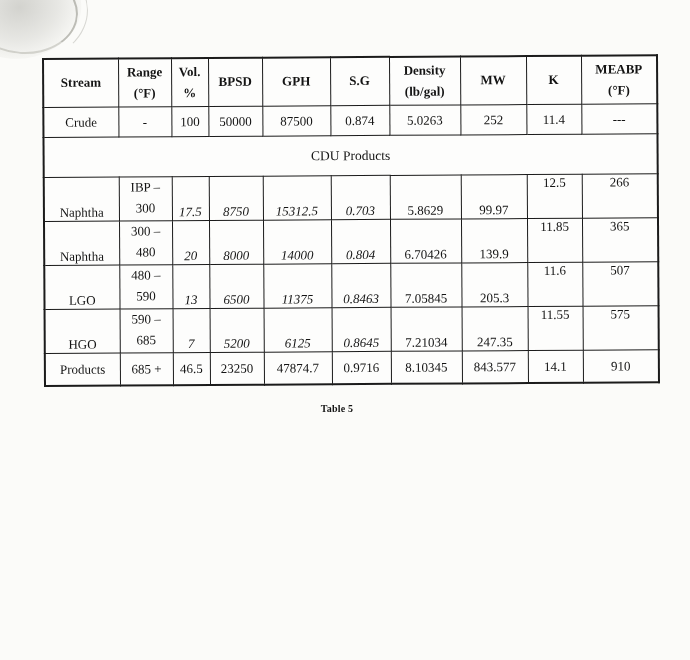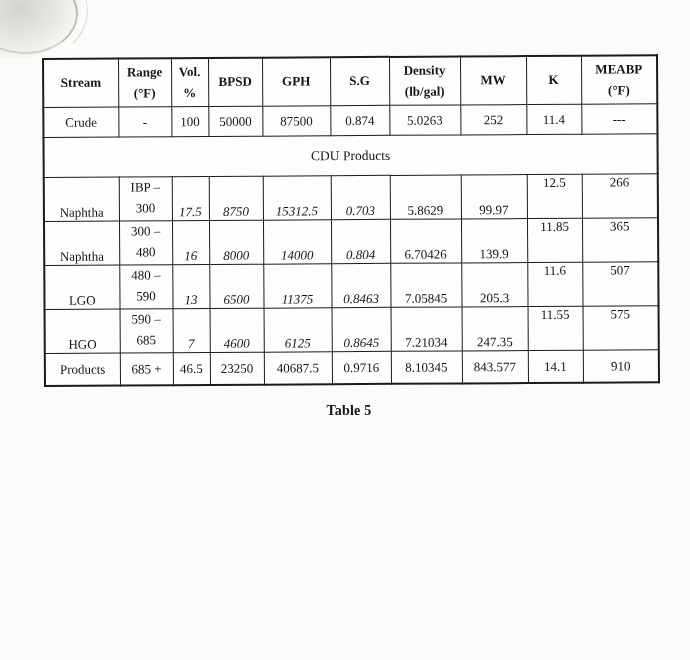--- a/index.html
+++ b/index.html
@@ -63,22 +63,22 @@
   tr.r-prod td{height:43px;}
   tr.r-residue td{height:31px;vertical-align:middle;}
 
   .range-cell{vertical-align:top;padding-top:1px;line-height:1.6;}
   .stream-cell{vertical-align:bottom;padding-bottom:8px;border-radius:8px;}
   .va-top{vertical-align:top;padding-top:6px;margin-left:41px;}
   .va-bot{vertical-align:bottom;padding-bottom:5px;font-style:italic;}
   .va-low{vertical-align:bottom;padding-bottom:2px;border-radius:16px;}
 
   .caption{
-    position:absolute;left:42px;top:403px;width:614px;
-    text-align:center;font-weight:bold;font-size:14px;
+    position:absolute;left:30px;top:403px;width:614px;
+    text-align:center;font-weight:bold;font-size:10px;
     letter-spacing:0.2px;
   }
 </style>
 </head>
 <body>
 
 <div class="smudge"></div>
 
 <table class="scan-table">
   <colgroup>
@@ -164,21 +164,21 @@
       <td class="va-top">12.5</td>
       <td class="va-top">266</td>
     </tr>
 
     <tr class="r-prod">
       <td class="stream-cell">Naphtha</td>
       <td class="range-cell">
           <span class="hl">300 –</span>
           <span class="hl">480</span>
         </td>
-      <td class="va-bot">16</td>
+      <td class="va-bot">20</td>
       <td class="va-bot">8000</td>
       <td class="va-bot">14000</td>
       <td class="va-bot">0.804</td>
       <td class="va-low">6.70426</td>
       <td class="va-low">139.9</td>
       <td class="va-top">11.85</td>
       <td class="va-top">365</td>
     </tr>
 
     <tr class="r-prod">
@@ -197,35 +197,35 @@
       <td class="va-top">507</td>
     </tr>
 
     <tr class="r-prod">
       <td class="stream-cell">HGO</td>
       <td class="range-cell">
           <span class="hl">590 –</span>
           <span class="hl">685</span>
         </td>
       <td class="va-bot">7</td>
-      <td class="va-bot">4600</td>
+      <td class="va-bot">5200</td>
       <td class="va-bot">6125</td>
       <td class="va-bot">0.8645</td>
       <td class="va-low">7.21034</td>
       <td class="va-low">247.35</td>
       <td class="va-top">11.55</td>
       <td class="va-top">575</td>
     </tr>
 
     <tr class="r-residue">
       <td>Products</td>
       <td>685 +</td>
       <td>46.5</td>
       <td>23250</td>
-      <td>40687.5</td>
+      <td>47874.7</td>
       <td>0.9716</td>
       <td>8.10345</td>
       <td>843.577</td>
       <td>14.1</td>
       <td>910</td>
     </tr>
   </tbody>
 </table>
 
 <div class="caption">Table 5</div>

